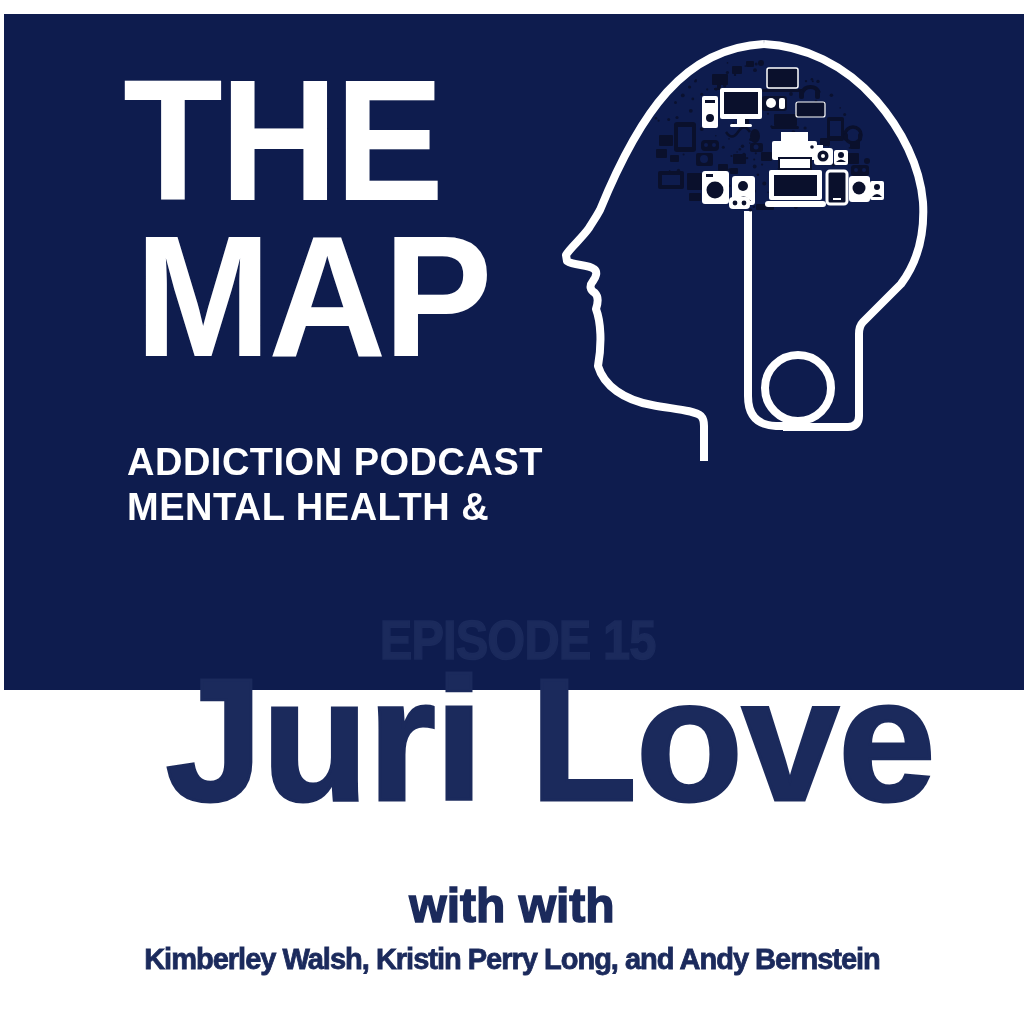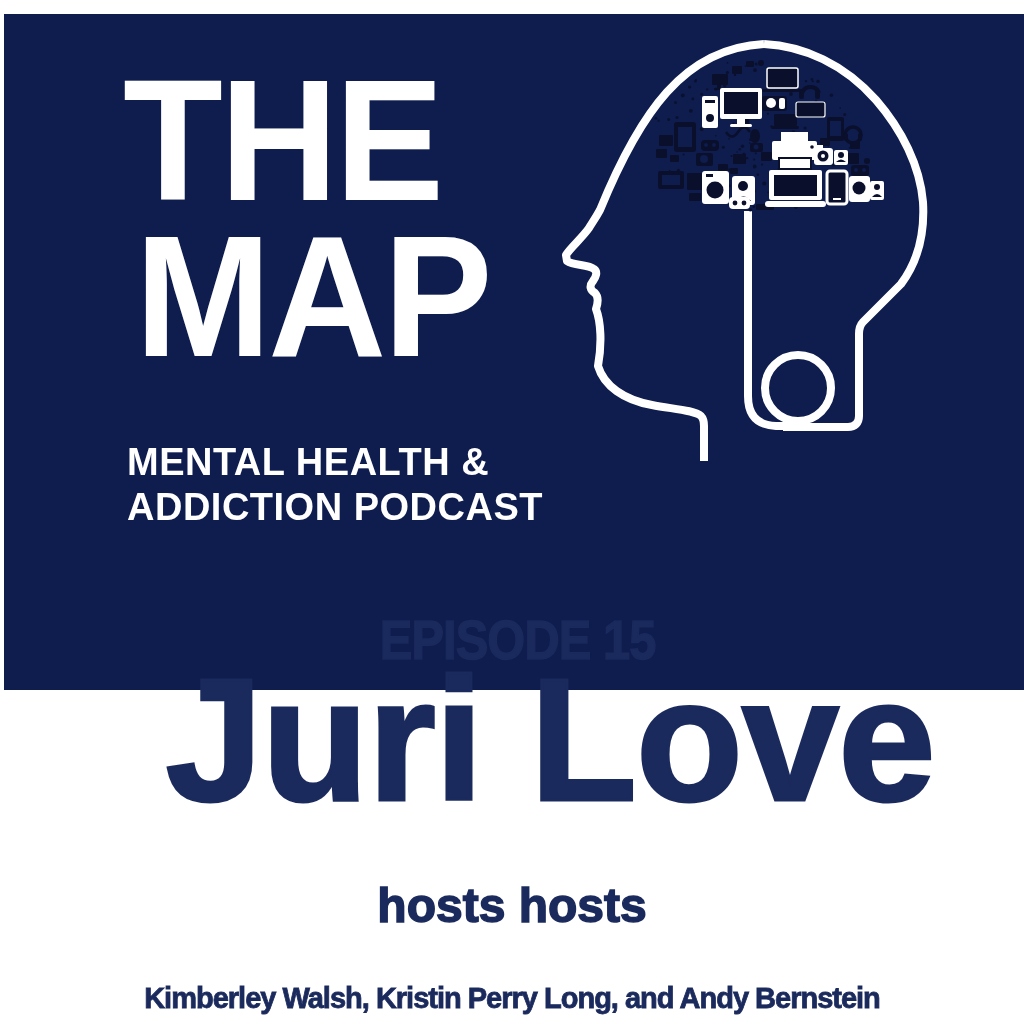--- a/index.html
+++ b/index.html
@@ -85,21 +85,20 @@
   }
   .hosts-intro {
     top: 882px;
     font-size: 48px;
     -webkit-text-stroke: 1.5px currentColor;
   }
   .hosts-names {
     top: 945px;
     font-size: 29px;
     letter-spacing: -1px;
-    margin-top: 39px;
     -webkit-text-stroke: 0.8px currentColor;
   }
 </style>
 </head>
 <body style="--banner-bg: #0E1C4E; --footer-text: #1B2A5C;">
 
 <div class="banner">
 
   <svg class="head-art" viewBox="0 0 1024 556">
 
@@ -387,25 +386,25 @@
           <path d="M 832 148 q 5 -5 10 0 z" fill="#0A102C"></path>
         </g>
       </g>
     </g>
   </svg>
 
   <div class="banner-title title-line1">THE</div>
   <div class="banner-title title-line2">MAP</div>
 
   <div class="banner-subtitle">
+    <div>ADDICTION PODCAST</div>
     <div>MENTAL HEALTH &amp;</div>
-    <div>ADDICTION PODCAST</div>
   </div>
 </div>
 
 <div>
   <div class="footer-text episode-label">
     <span class="squeeze">EPISODE 15</span>
   </div>
   <div class="footer-text guest-name">Juri Love</div>
-  <div class="footer-text hosts-intro">hosts hosts</div>
+  <div class="footer-text hosts-intro">with with</div>
   <div class="footer-text hosts-names">Kimberley Walsh, Kristin Perry Long, and Andy Bernstein</div>
 </div>
 
 </body></html>

